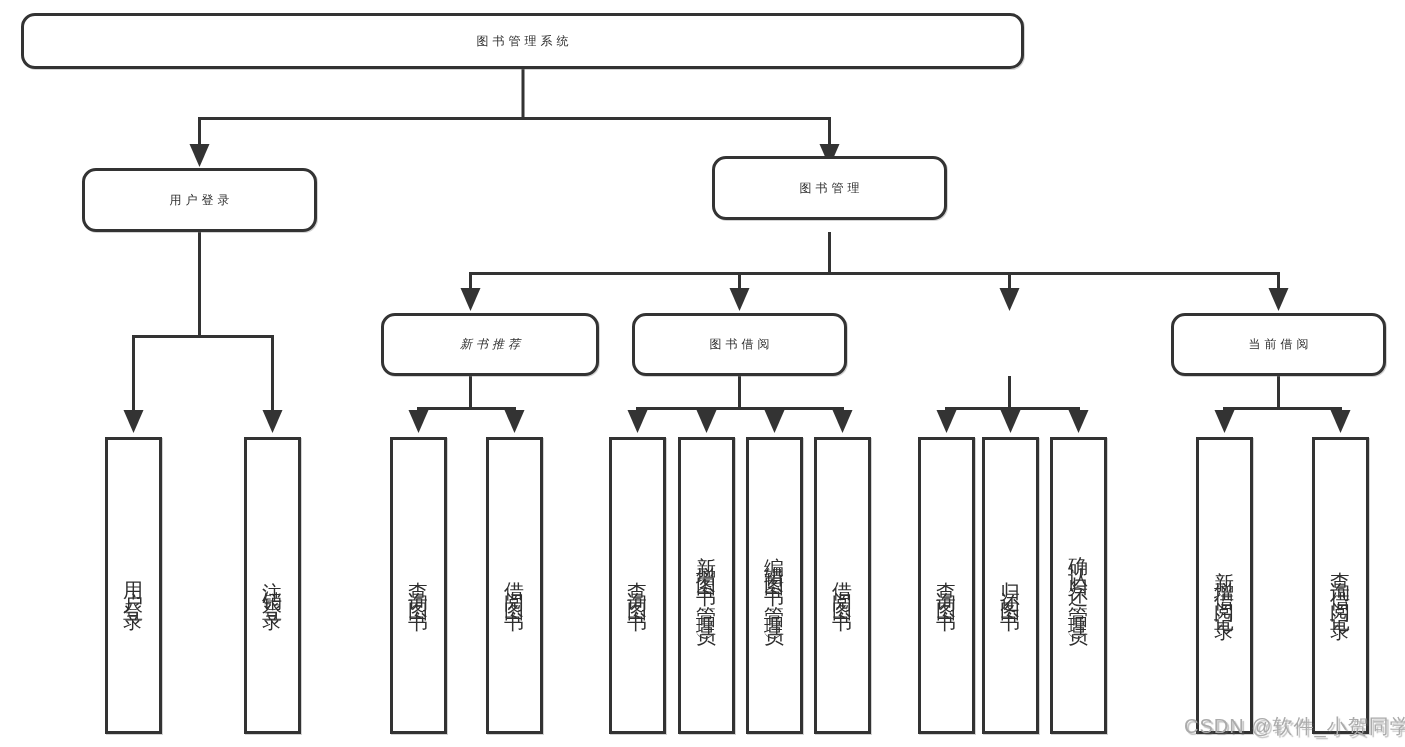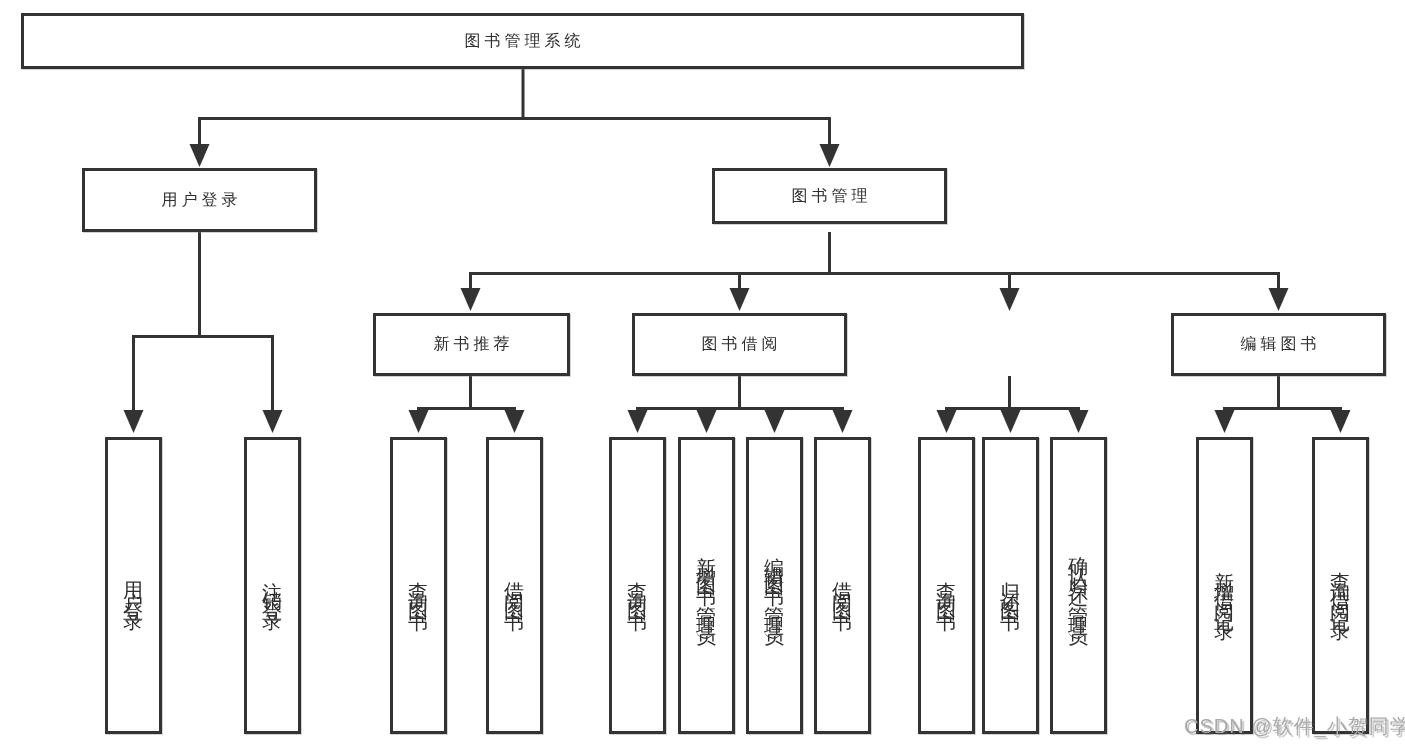--- a/index.html
+++ b/index.html
@@ -13,21 +13,21 @@
   #wires{position:absolute;left:0;top:0;width:1405px;height:747px;}
   .box{
     position:absolute;
     box-sizing:border-box;
     background:#ffffff;
     border:3px solid #333333;
     display:flex;align-items:center;justify-content:center;
     color:#2e2e2e;
     box-shadow:1px 1px 0 rgba(130,130,130,0.35);
   }
-  .hbox{font-size:16px;letter-spacing:4px;text-indent:4px;white-space:nowrap;}
+  .hbox{font-size:12px;letter-spacing:4px;text-indent:4px;white-space:nowrap;border-radius:14px;}
   .vbox{
     writing-mode:vertical-rl;
     font-size:20px;
     letter-spacing:10px;
     line-height:1;
     text-align:center;
   }
   .watermark{
     position:absolute;
     left:1184px;top:713px;
@@ -87,25 +87,25 @@
       <polygon points="1068.5,410 1088.5,410 1078.5,433"></polygon>
 
       <polygon points="1214.5,410 1234.5,410 1224.5,433"></polygon>
       <polygon points="1330.5,410 1350.5,410 1340.5,433"></polygon>
     </g>
   </svg>
 
   <div class="box hbox" style="left:21px;top:13px;width:1003px;height:56px;">图书管理系统</div>
 
   <div class="box hbox" style="left:82px;top:168px;width:235px;height:64px;">用户登录</div>
-  <div class="box hbox" style="left:712px;top:168px;width:235px;height:56px;">图书管理</div>
+  <div class="box hbox" style="left:712px;top:156px;width:235px;height:64px;">图书管理</div>
 
-  <div class="box hbox" style="left:373px;top:313px;width:197px;height:63px;">新书推荐</div>
+  <div class="box hbox" style="left:381px;top:313px;width:218px;height:63px;font-style:italic;">新书推荐</div>
   <div class="box hbox" style="left:632px;top:313px;width:215px;height:63px;font-family:Liberation Mono, monospace;">图书借阅</div>
-  <div class="box hbox" style="left:1171px;top:313px;width:215px;height:63px;">编辑图书</div>
+  <div class="box hbox" style="left:1171px;top:313px;width:215px;height:63px;">当前借阅</div>
 
   <div class="box vbox" style="left:105px;top:437px;width:57px;height:297px;">用户登录</div>
   <div class="box vbox" style="left:244px;top:437px;width:57px;height:297px;">注销登录</div>
 
   <div class="box vbox" style="left:390px;top:437px;width:57px;height:297px;">查询图书</div>
   <div class="box vbox" style="left:486px;top:437px;width:57px;height:297px;">借阅图书</div>
 
   <div class="box vbox" style="left:609px;top:437px;width:57px;height:297px;">查询图书</div>
   <div class="box vbox" style="left:678px;top:437px;width:57px;height:297px;">新增图书（管理员）</div>
   <div class="box vbox" style="left:746px;top:437px;width:57px;height:297px;">编辑图书（管理员）</div>

